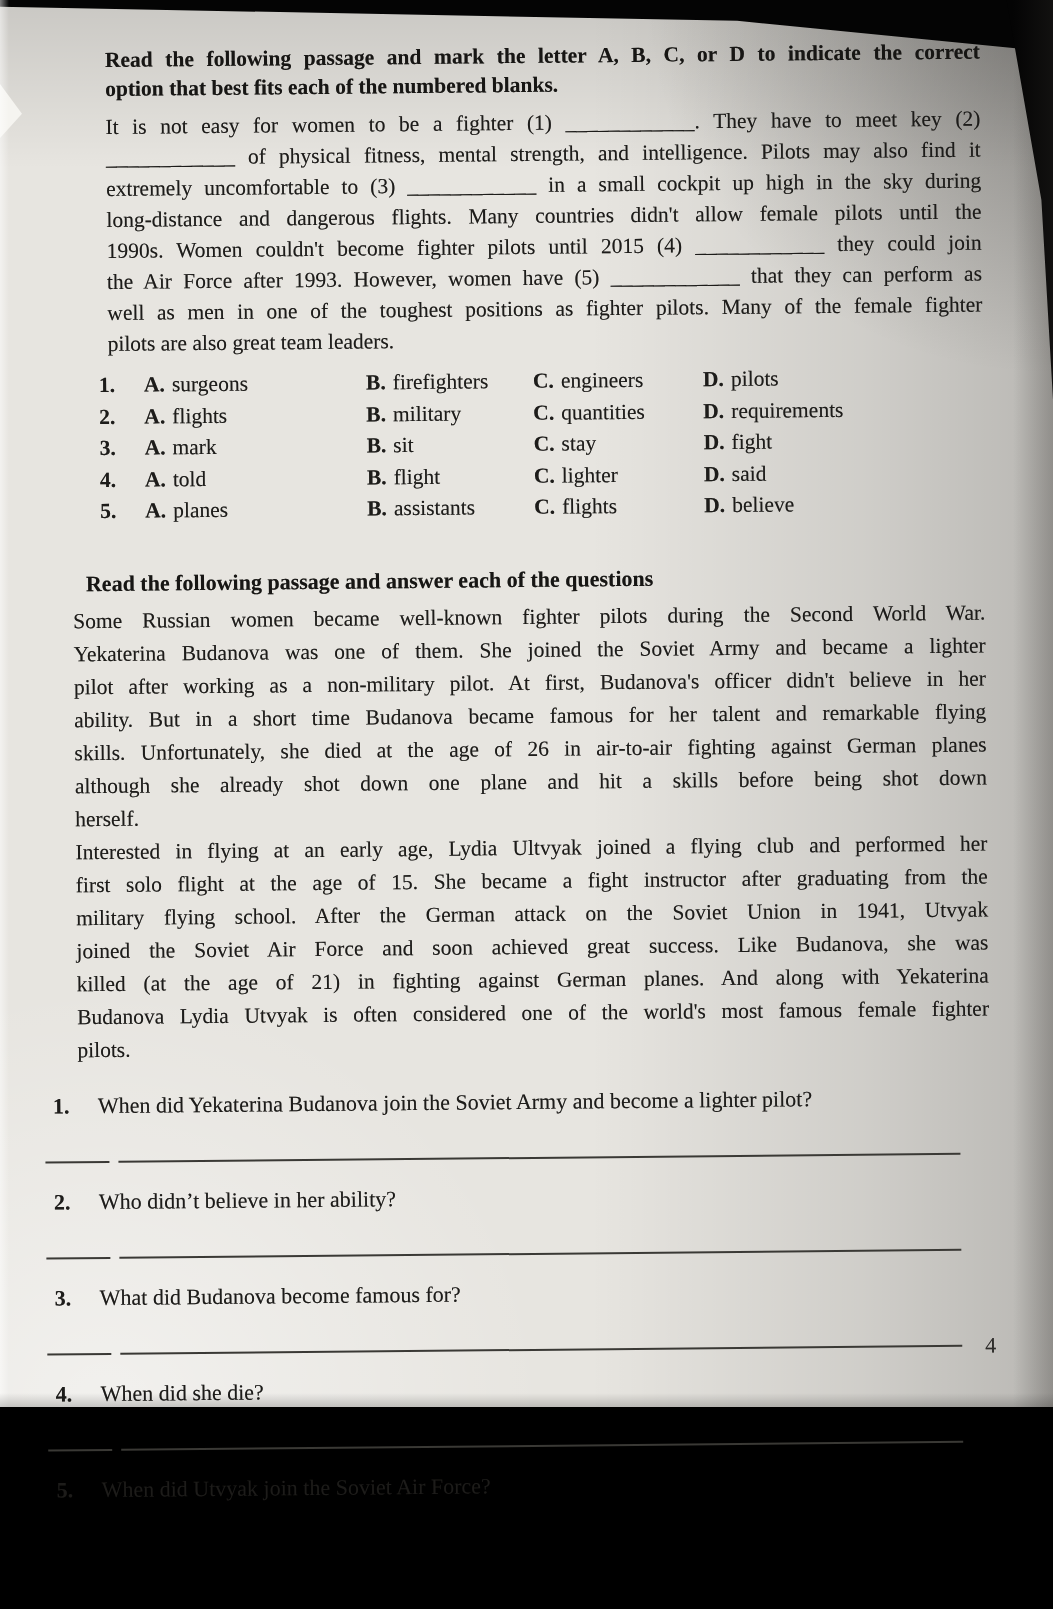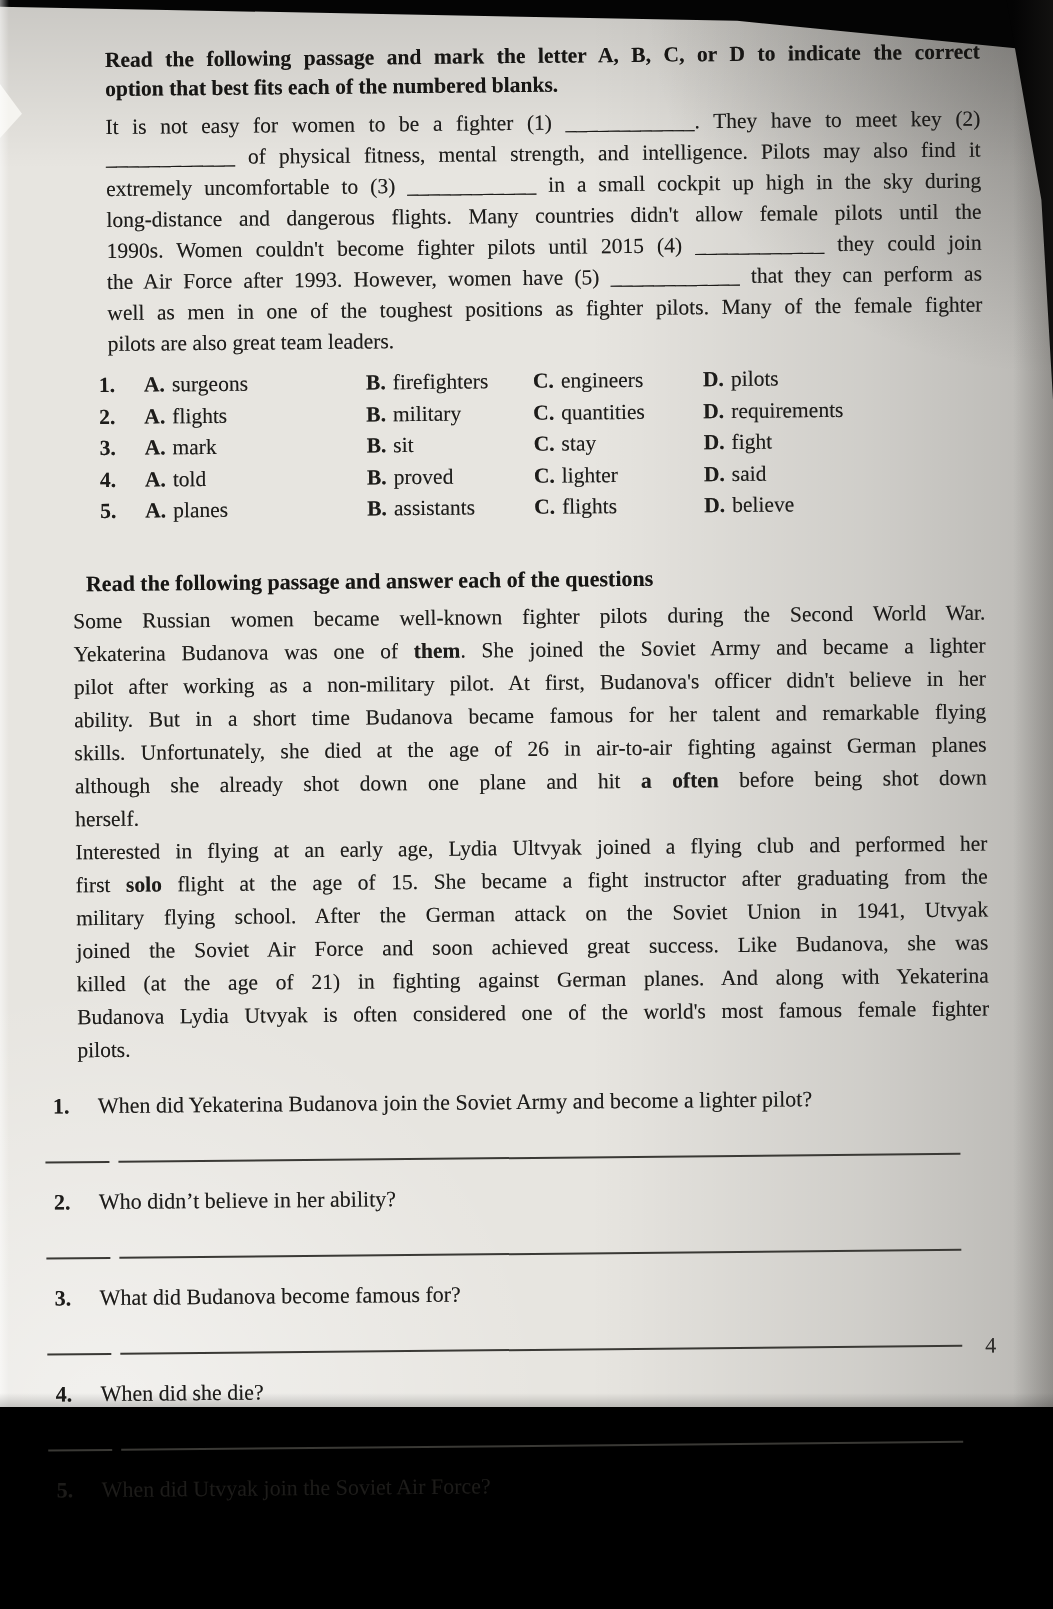--- a/index.html
+++ b/index.html
@@ -22,21 +22,21 @@
 
   
   .content{
     position:absolute;inset:0;
     padding:42px 66px 0 50px;
     transform:rotate(-0.55deg);
     transform-origin:520px 800px;
     color:#1d1c1a;
     text-shadow:0 0 .4px rgba(20,18,16,.45);
   }
-  b{font-weight:bold;}
+  b{font-weight:normal;}
 
   .tline{white-space:normal;}
   .jl{text-align:justify;text-align-last:justify;}
 
   .cloze-heading{margin-left:62px;font-weight:bold;font-size:21.5px;line-height:29px;color:#171614;}
   .cloze-passage{margin:8px 0 0 62px;font-size:21.5px;line-height:31px;}
 
   .mcq{margin:10px 0 0 53px;font-size:21.5px;}
   .mcq-row{display:grid;grid-template-columns:45px 222px 167px 170px 1fr;line-height:31.5px;}
   .mcq-num{font-weight:bold;}
@@ -122,21 +122,21 @@
           <div class="mcq-row">
             <span class="mcq-num">3.</span>
             <span class="mcq-opt"><b class="opt-letter">A.</b><span class="opt-text">mark</span></span>
             <span class="mcq-opt"><b class="opt-letter">B.</b><span class="opt-text">sit</span></span>
             <span class="mcq-opt"><b class="opt-letter">C.</b><span class="opt-text">stay</span></span>
             <span class="mcq-opt"><b class="opt-letter">D.</b><span class="opt-text">fight</span></span>
           </div>
           <div class="mcq-row">
             <span class="mcq-num">4.</span>
             <span class="mcq-opt"><b class="opt-letter">A.</b><span class="opt-text">told</span></span>
-            <span class="mcq-opt"><b class="opt-letter">B.</b><span class="opt-text">proved</span></span>
+            <span class="mcq-opt"><b class="opt-letter">B.</b><span class="opt-text">flight</span></span>
             <span class="mcq-opt"><b class="opt-letter">C.</b><span class="opt-text">lighter</span></span>
             <span class="mcq-opt"><b class="opt-letter">D.</b><span class="opt-text">said</span></span>
           </div>
           <div class="mcq-row">
             <span class="mcq-num">5.</span>
             <span class="mcq-opt"><b class="opt-letter">A.</b><span class="opt-text">planes</span></span>
             <span class="mcq-opt"><b class="opt-letter">B.</b><span class="opt-text">assistants</span></span>
             <span class="mcq-opt"><b class="opt-letter">C.</b><span class="opt-text">flights</span></span>
             <span class="mcq-opt"><b class="opt-letter">D.</b><span class="opt-text">believe</span></span>
           </div>
@@ -144,21 +144,21 @@
     </section>
 
     <section>
       <div class="reading-heading">Read the following passage and answer each of the questions</div>
       <div id="para1" class="reading-passage para1">
           <div class="tline jl">Some Russian women became well-known fighter pilots during the Second World War.</div>
           <div class="tline jl">Yekaterina Budanova was one of <b>them</b>. She joined the Soviet Army and became a lighter</div>
           <div class="tline jl">pilot after working as a non-military pilot. At first, Budanova's officer didn't believe in her</div>
           <div class="tline jl">ability. But in a short time Budanova became famous for her talent and remarkable flying</div>
           <div class="tline jl">skills. Unfortunately, she died at the age of 26 in air-to-air fighting against German planes</div>
-          <div class="tline jl">although she already shot down one plane and hit <b>a often</b> before being shot down</div>
+          <div class="tline jl">although she already shot down one plane and hit <b>a skills</b> before being shot down</div>
           <div class="tline">herself.</div>
         </div>
       <div id="para2" class="reading-passage">
           <div class="tline jl">Interested in flying at an early age, Lydia Ultvyak joined a flying club and performed her</div>
           <div class="tline jl">first <b>solo</b> flight at the age of 15. She became a fight instructor after graduating from the</div>
           <div class="tline jl">military flying school. After the German attack on the Soviet Union in 1941, Utvyak</div>
           <div class="tline jl">joined the Soviet Air Force and soon achieved great success. Like Budanova, she was</div>
           <div class="tline jl">killed (at the age of 21) in fighting against German planes. And along with Yekaterina</div>
           <div class="tline jl">Budanova Lydia Utvyak is often considered one of the world's most famous female fighter</div>
           <div class="tline">pilots.</div>

